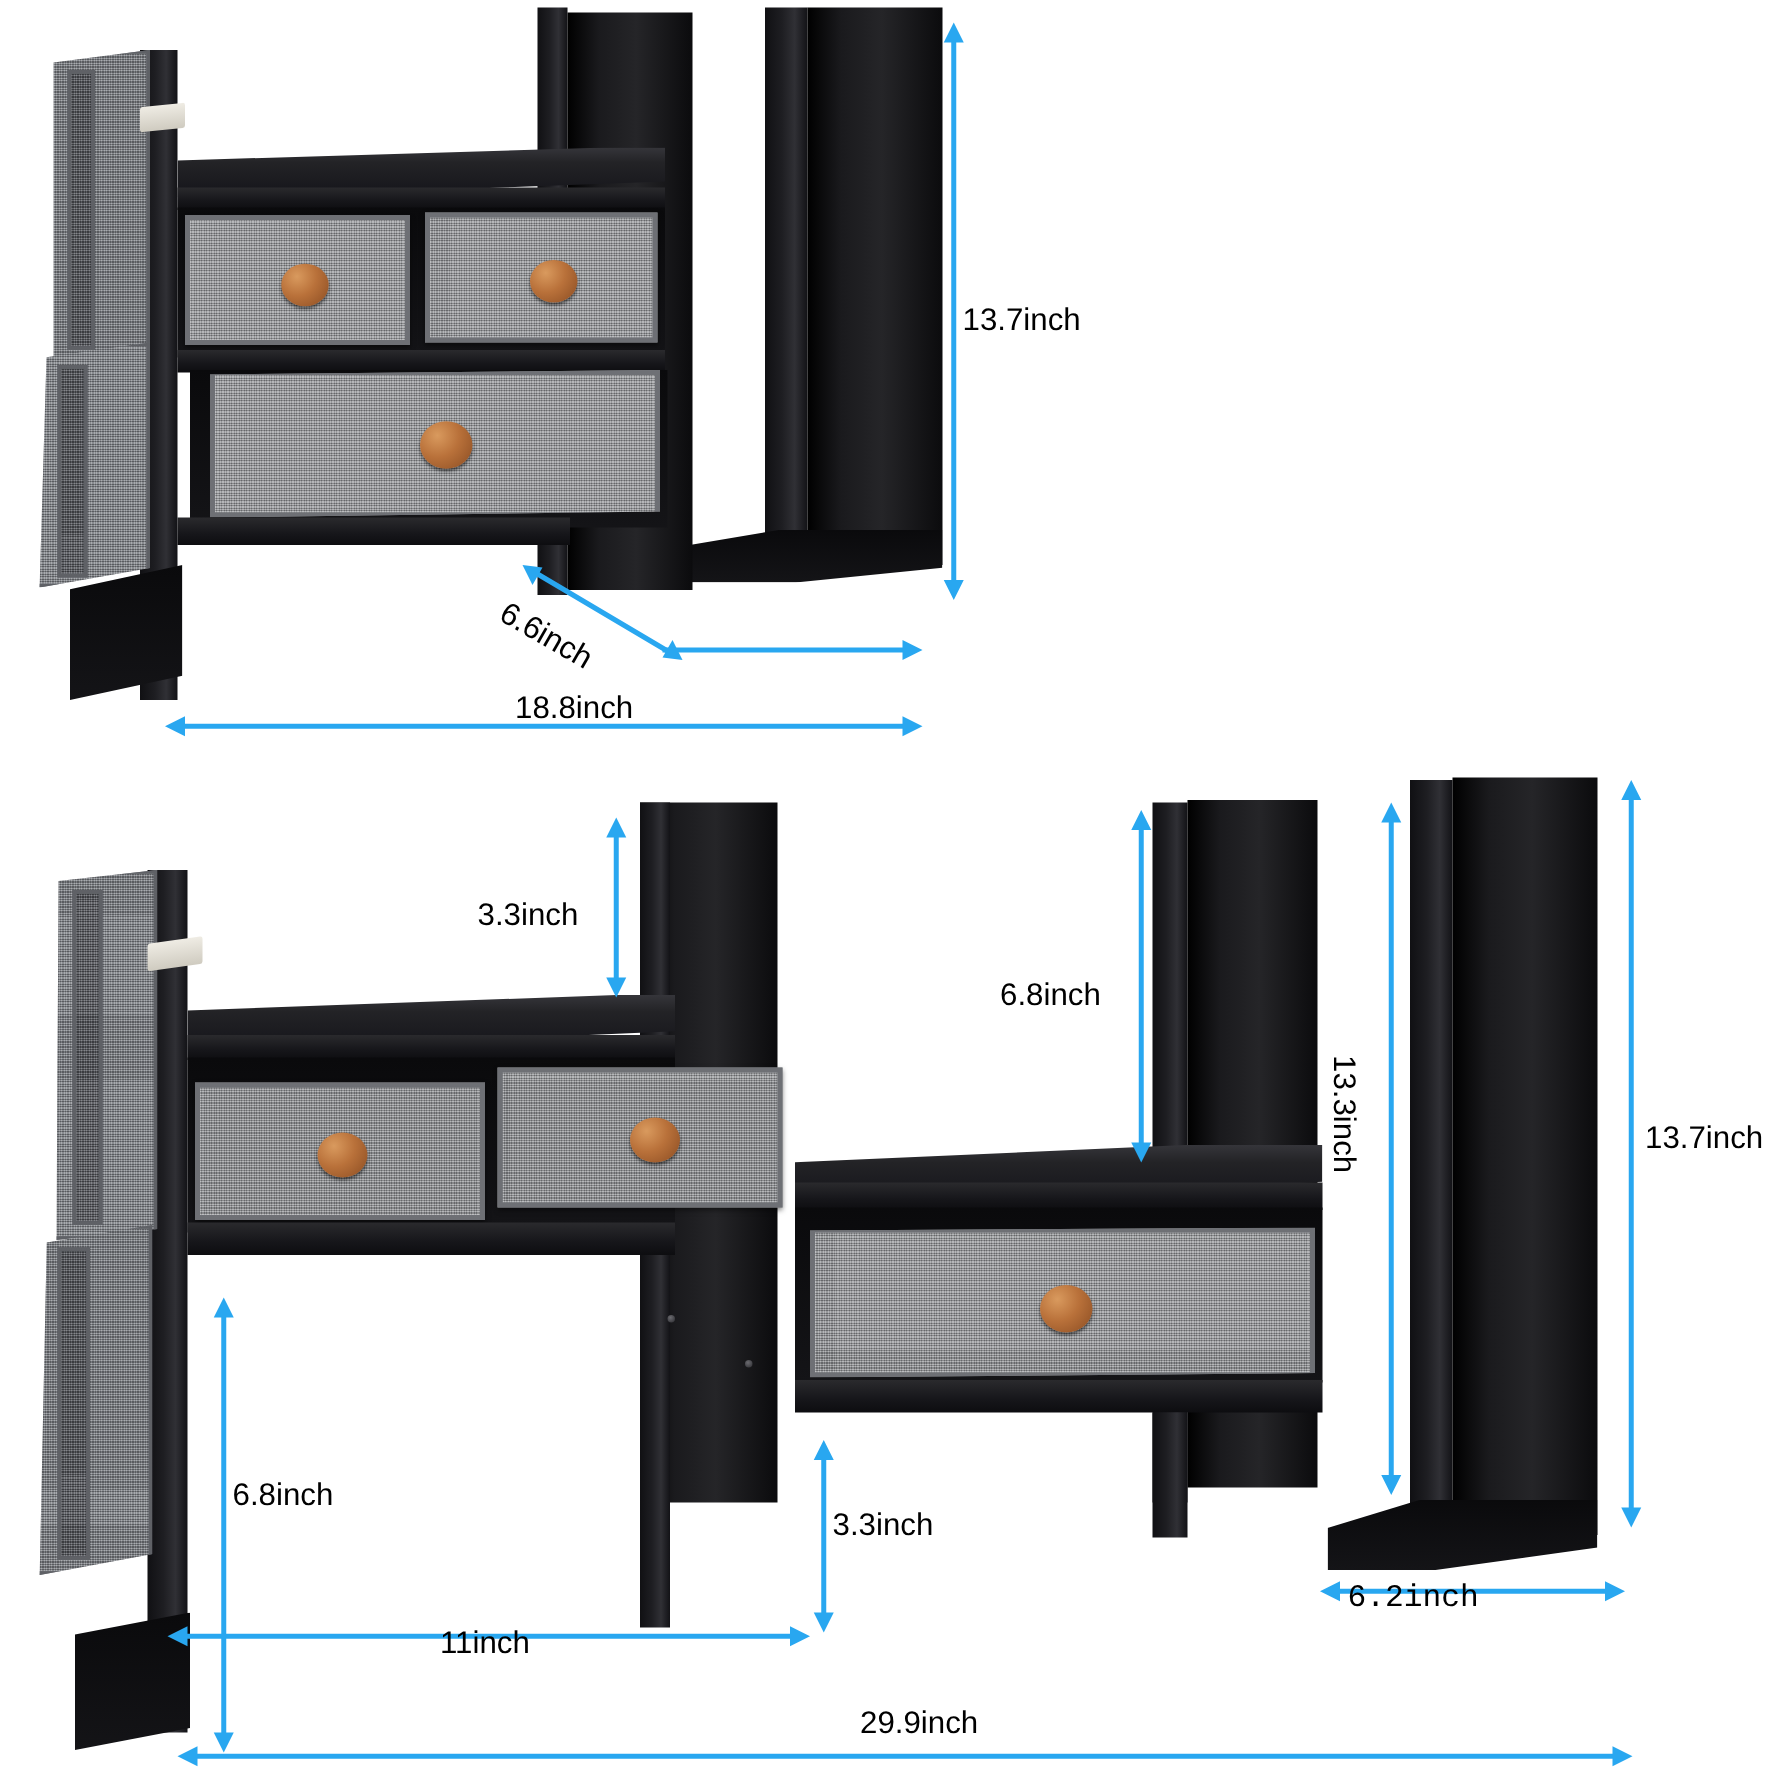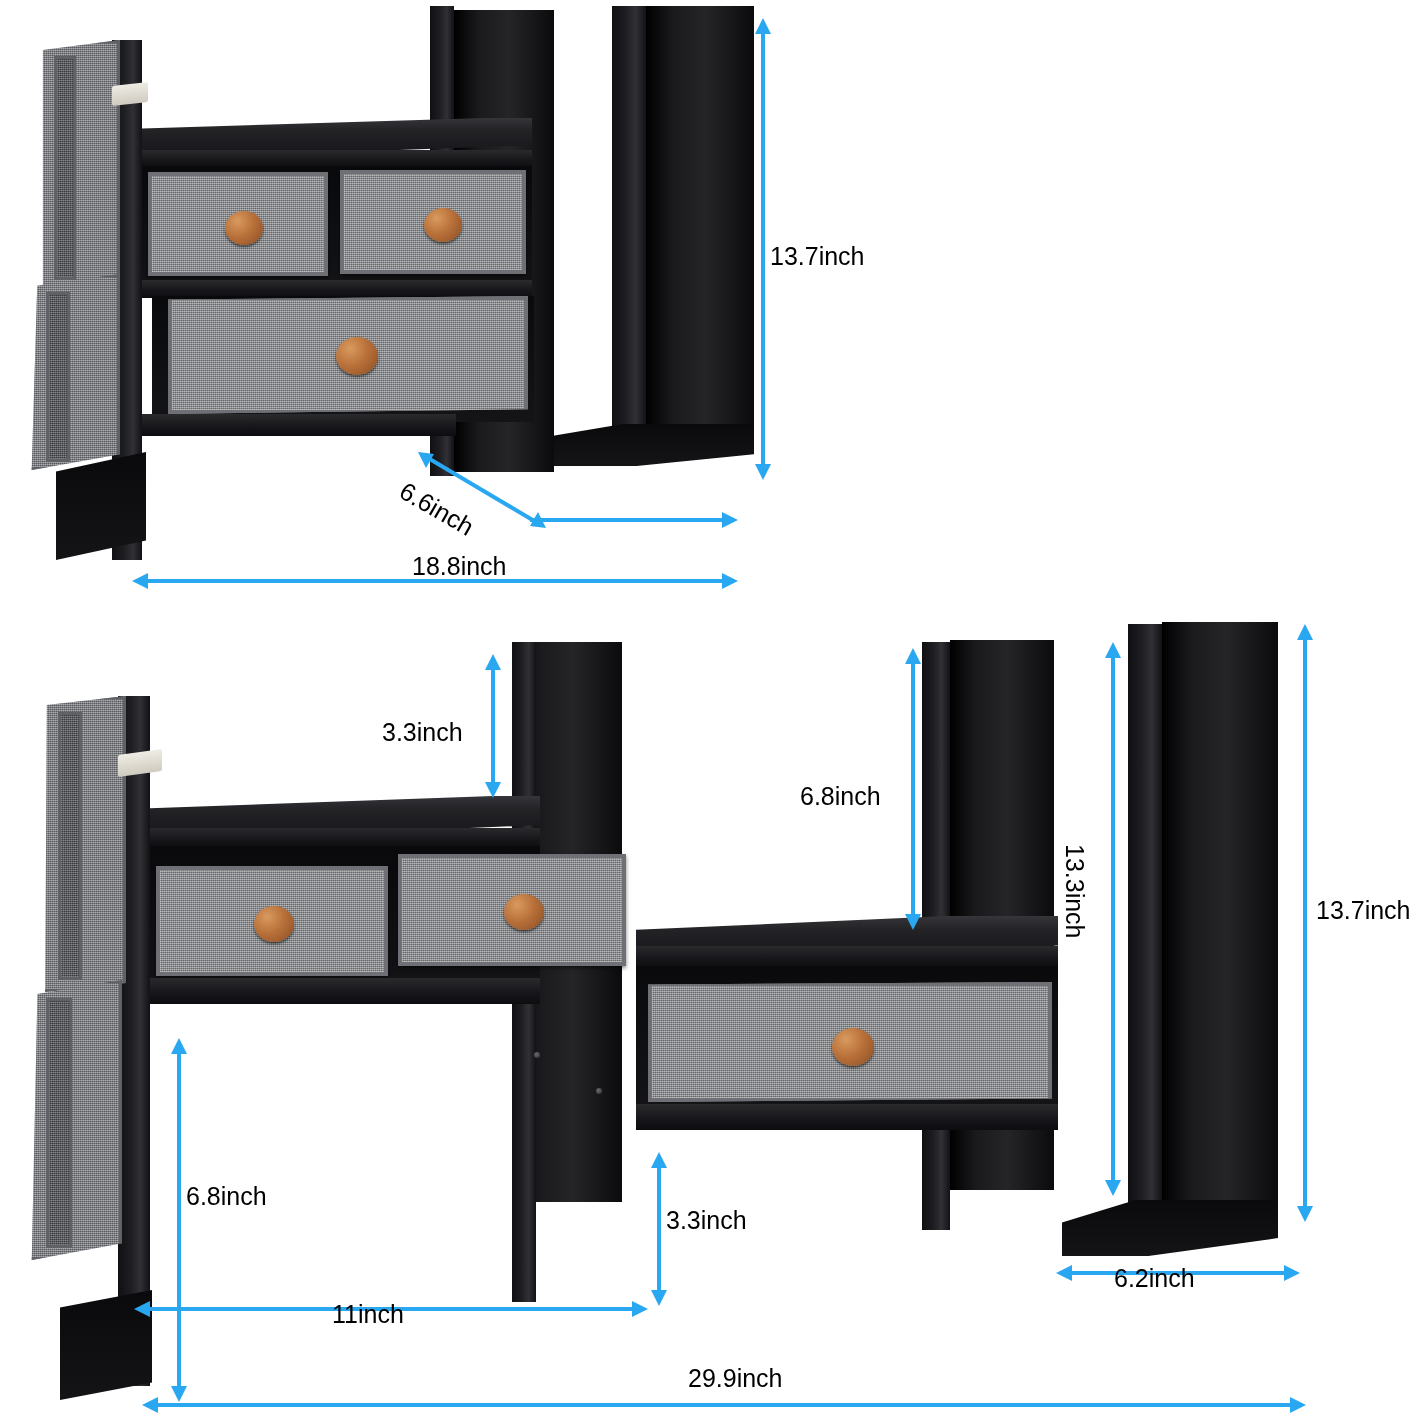--- a/index.html
+++ b/index.html
@@ -277,30 +277,30 @@
       </svg>
       <div class="dim-label" style="left:666px; top:608px;">3.3inch</div>
     </div>
 
     <div class="dim">
       <svg class="arrow" width="248" height="30" style="left:1056px; top:658px;">
         <line x1="10" y1="15" x2="234" y2="15" stroke="#29A7F0" stroke-width="4"></line>
         <polygon points="0,15 16,7 16,23" fill="#29A7F0"></polygon>
         <polygon points="244,15 228,7 228,23" fill="#29A7F0"></polygon>
       </svg>
-      <div class="dim-label" style="left:1114px; top:666px;">6.2inch</div>
+      <div class="dim-label" style="left:1078px; top:666px;font-family:Liberation Mono, monospace;">6.2inch</div>
     </div>
 
     <div class="dim">
       <svg class="arrow" width="518" height="30" style="left:134px; top:694px;">
         <line x1="10" y1="15" x2="504" y2="15" stroke="#29A7F0" stroke-width="4"></line>
         <polygon points="0,15 16,7 16,23" fill="#29A7F0"></polygon>
         <polygon points="514,15 498,7 498,23" fill="#29A7F0"></polygon>
       </svg>
-      <div class="dim-label" style="left:332px; top:702px;">11inch</div>
+      <div class="dim-label" style="left:352px; top:702px;">11inch</div>
     </div>
 
     <div class="dim">
       <svg class="arrow" width="1168" height="30" style="left:142px; top:790px;">
         <line x1="10" y1="15" x2="1154" y2="15" stroke="#29A7F0" stroke-width="4"></line>
         <polygon points="0,15 16,7 16,23" fill="#29A7F0"></polygon>
         <polygon points="1164,15 1148,7 1148,23" fill="#29A7F0"></polygon>
       </svg>
       <div class="dim-label" style="left:688px; top:766px;">29.9inch</div>
     </div>

